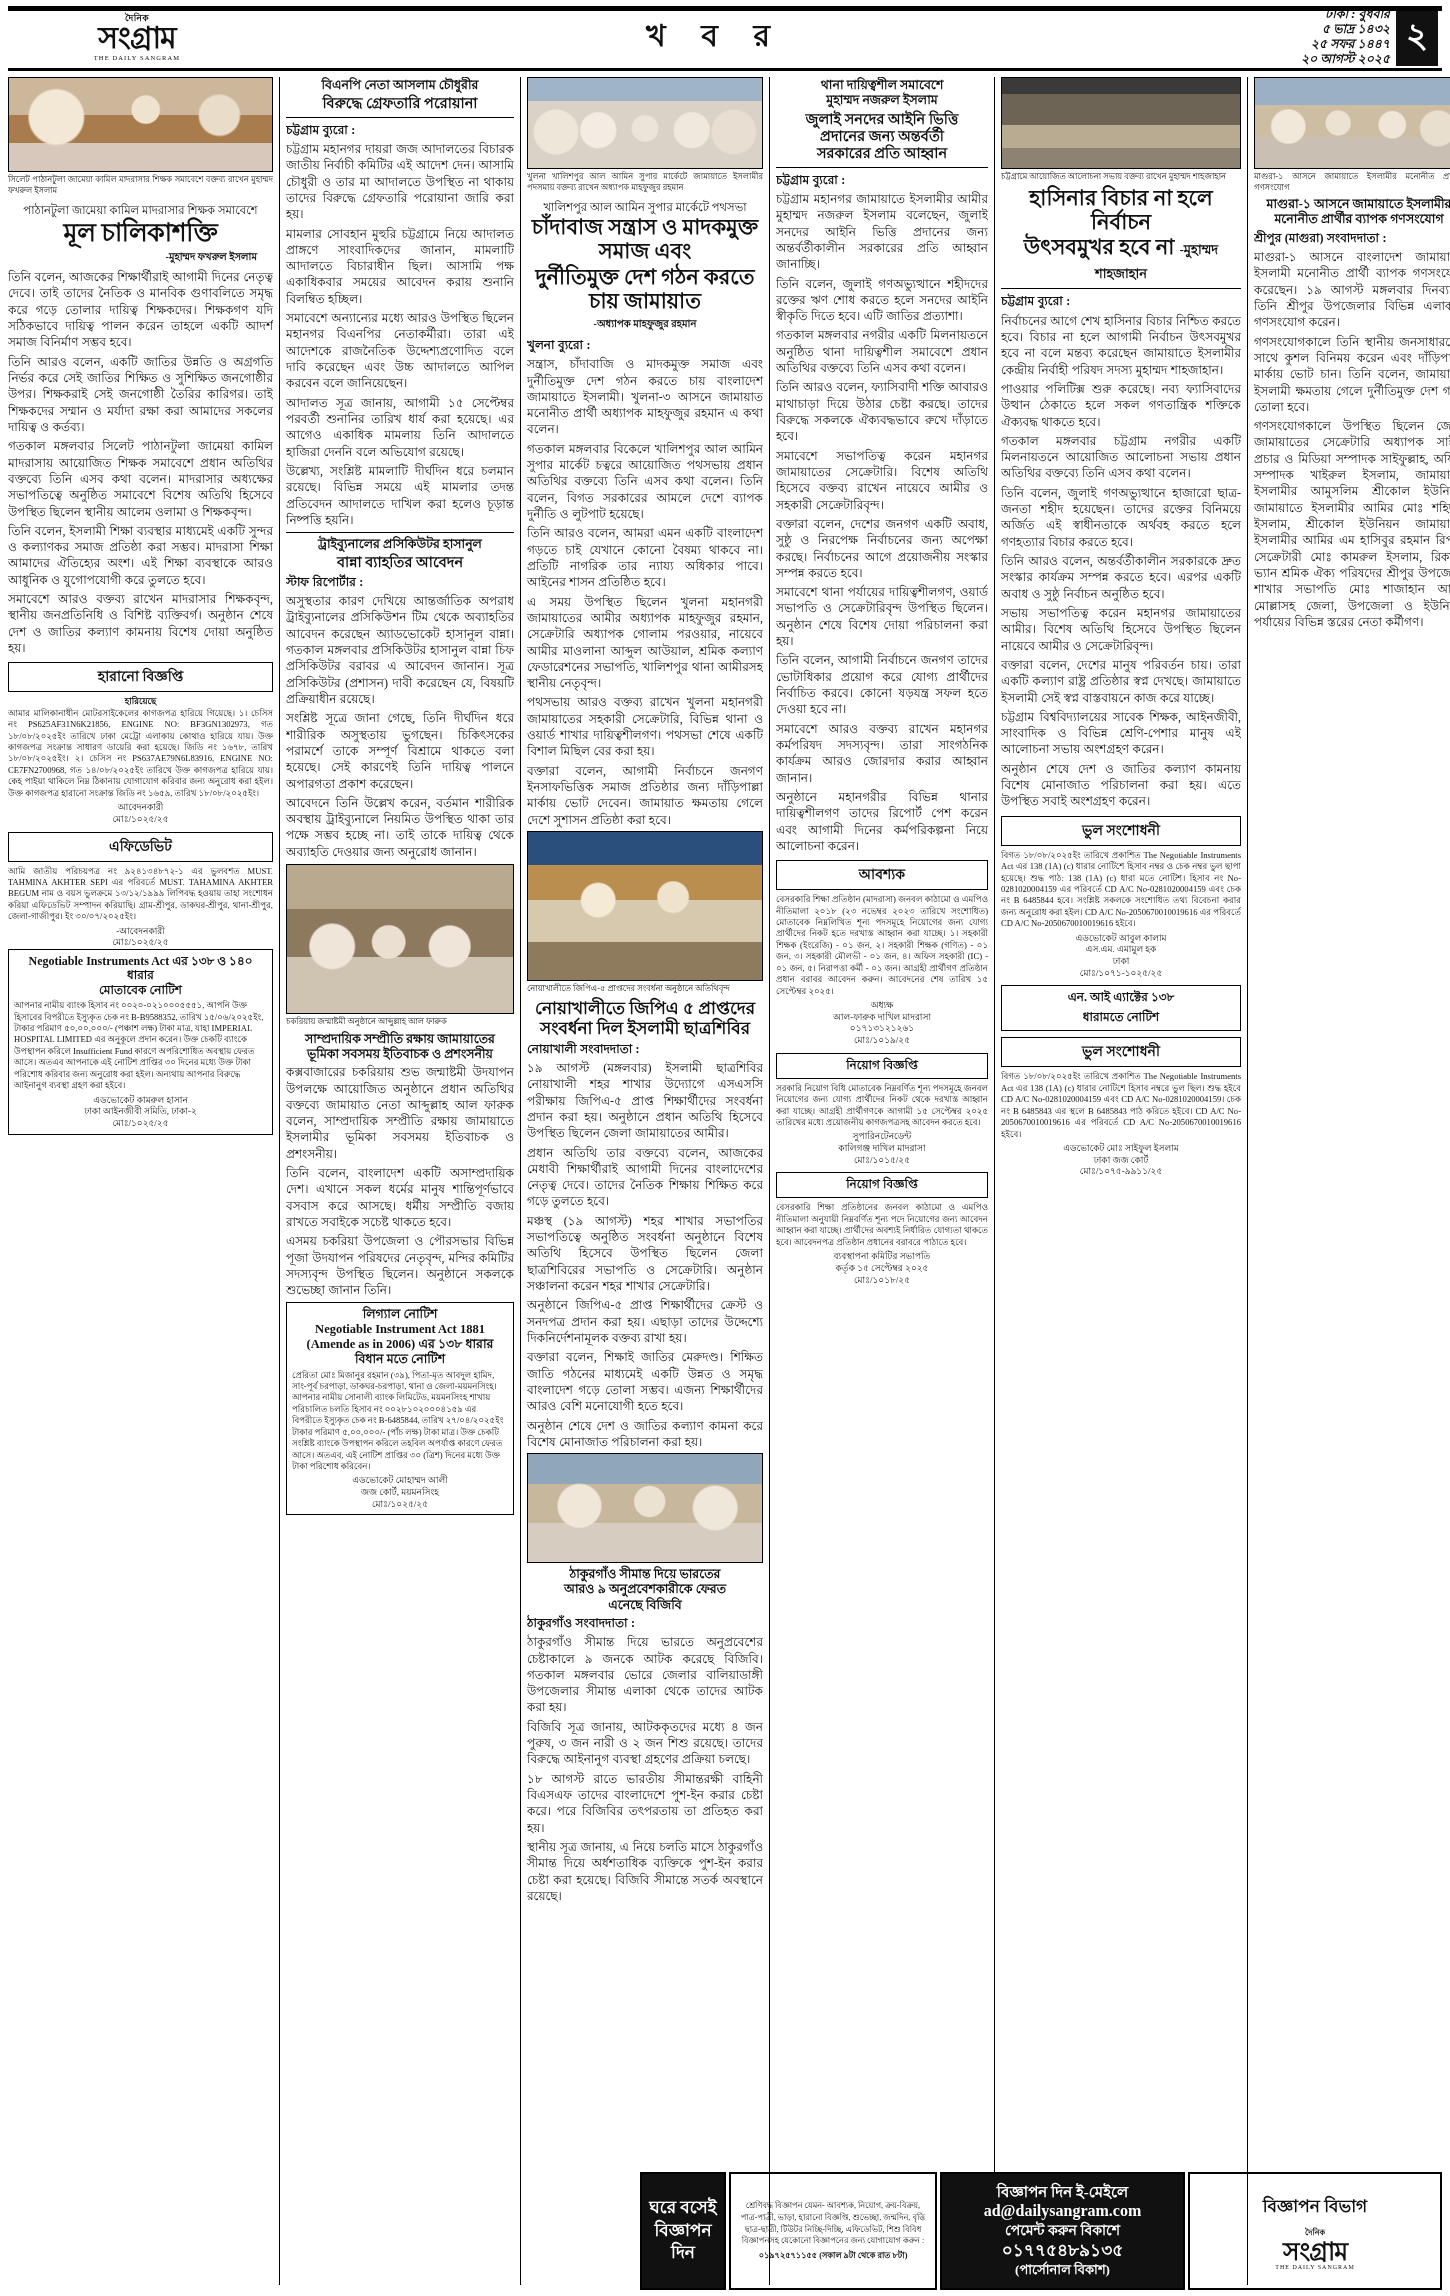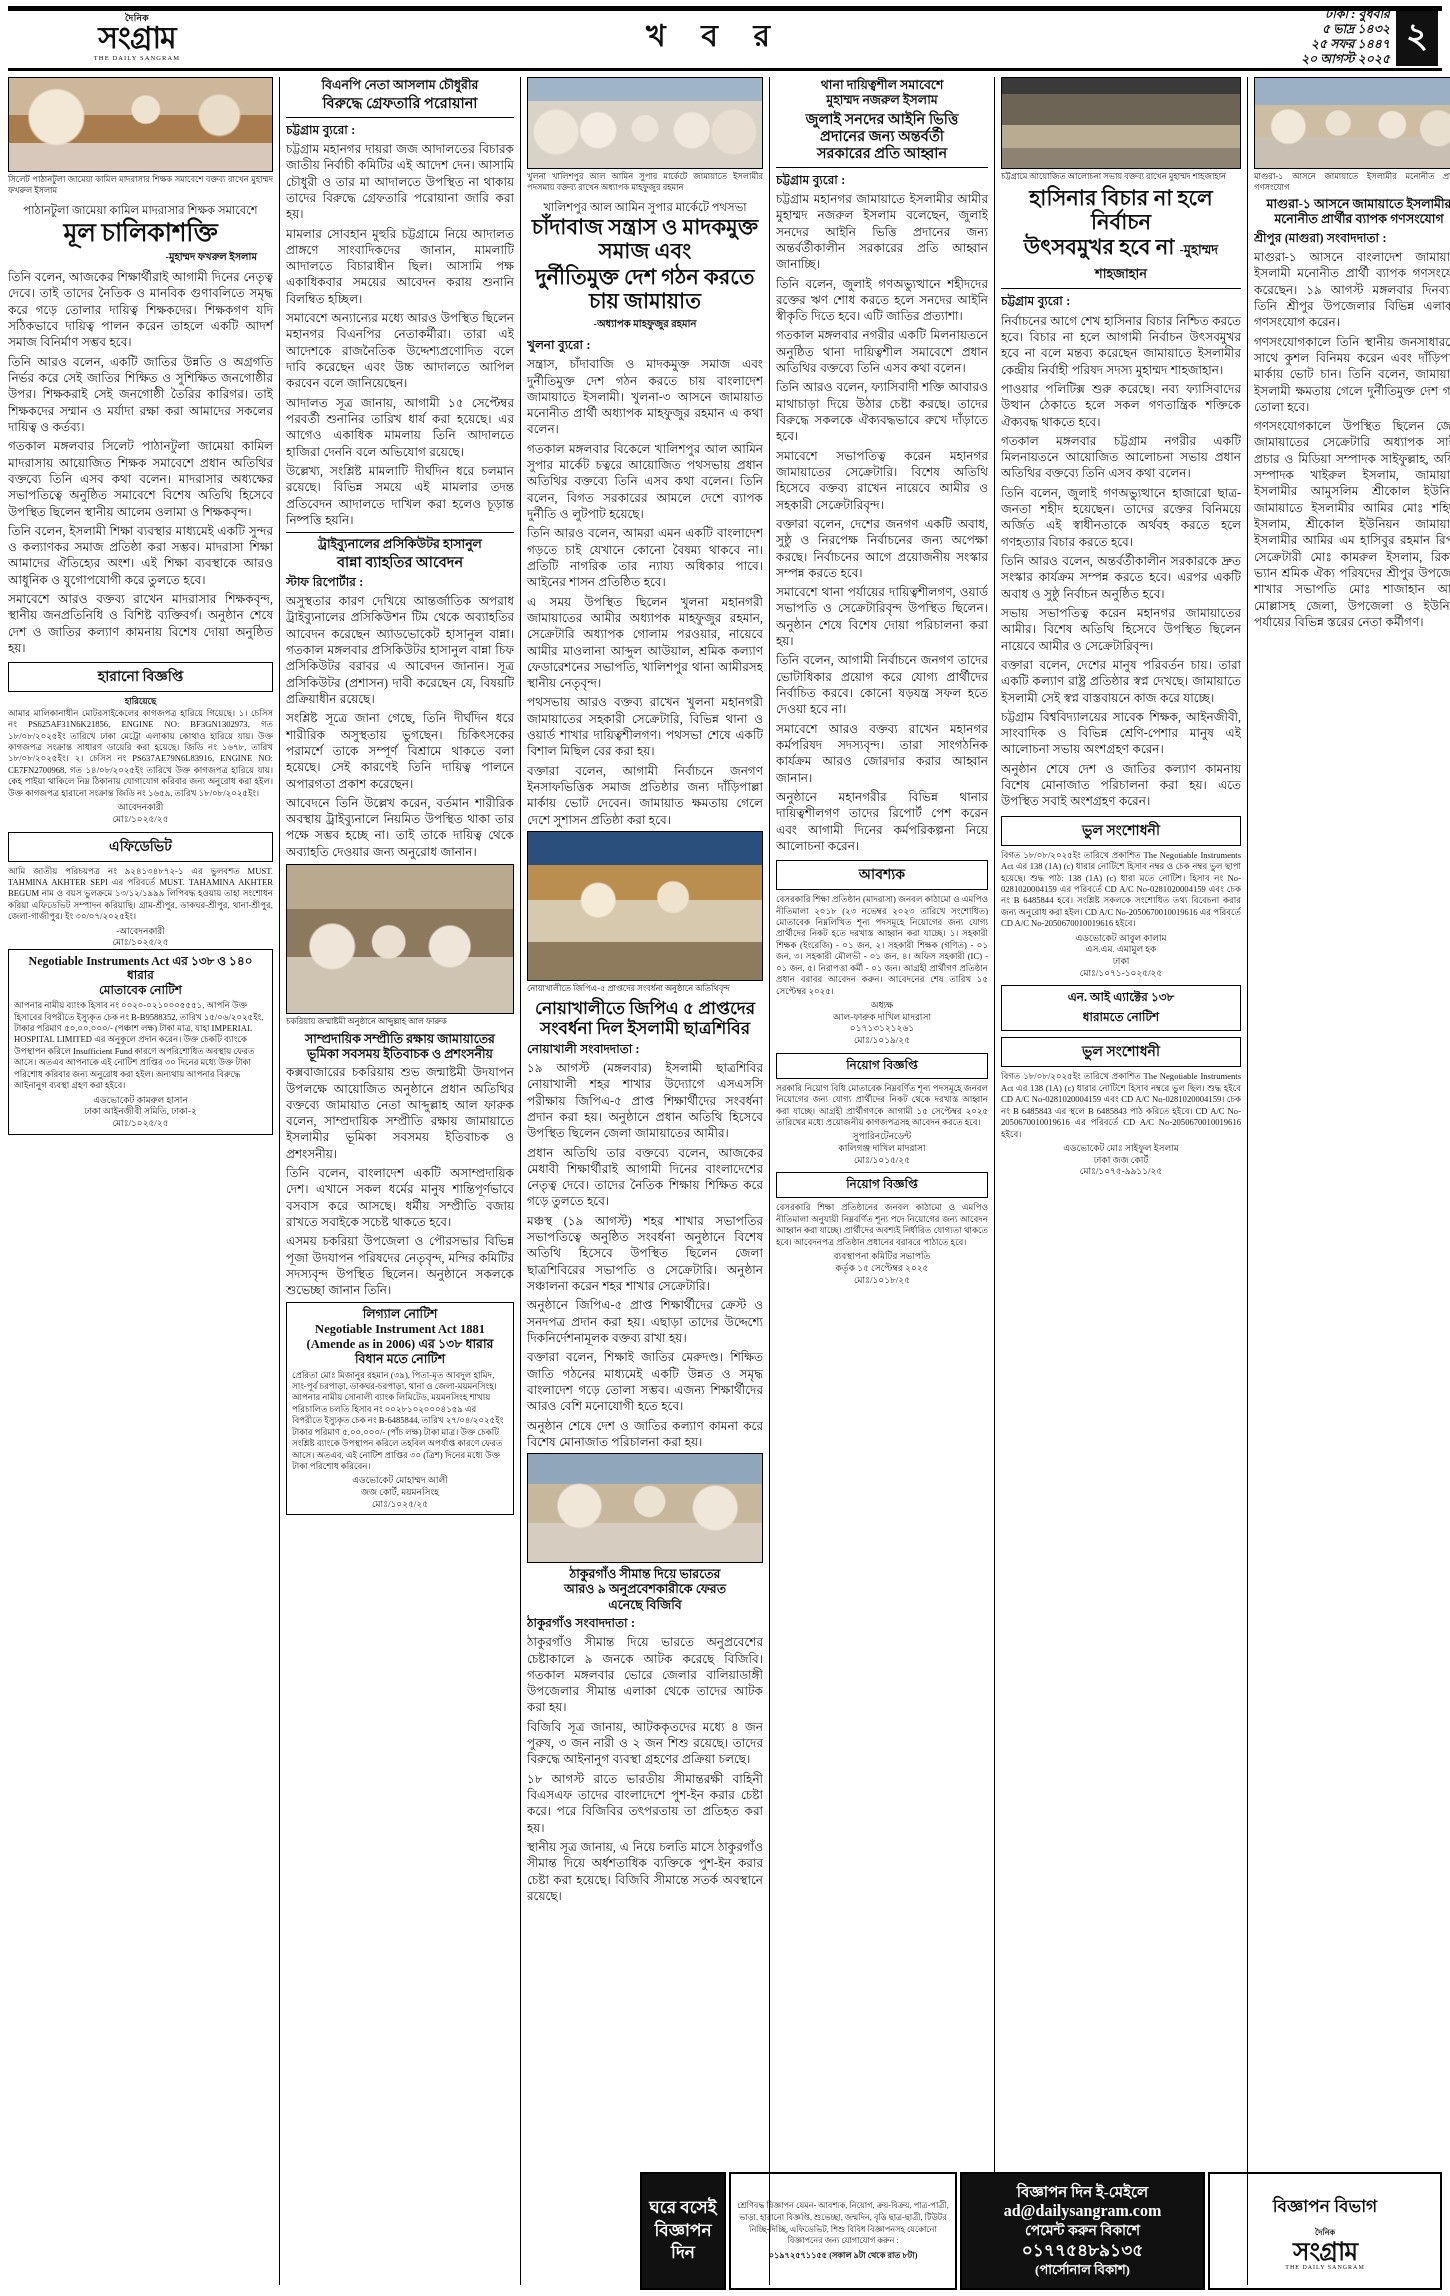--- a/index.html
+++ b/index.html
@@ -89,21 +89,21 @@
   .boxhead.sm{font-size:12px;}
   .boxwrap{border:1.5px solid #000;padding:4px 5px;margin-bottom:6px;box-sizing:border-box;}
   .boxtitle{font-weight:bold;text-align:center;font-size:12.5px;line-height:1.2;margin-bottom:3px;}
   .boxtitle.eng{font-family:"Liberation Serif",serif;font-size:12px;}
   .sig{font-size:9px;text-align:center;margin-top:3px;line-height:1.3;}
 
   
   .adstrip{position:absolute;left:640px;right:8px;bottom:6px;height:118px;display:flex;gap:3px;}
   .ad-blk{border:2px solid #000;box-sizing:border-box;display:flex;flex-direction:column;align-items:center;justify-content:center;text-align:center;}
   .ad-black{background:#111;color:#fff;width:86px;font-weight:bold;font-size:17px;line-height:1.35;}
-  .ad-list{width:228px;font-size:8.2px;line-height:1.45;padding:16px 6px;box-sizing:border-box;}
+  .ad-list{width:208px;font-size:8.2px;line-height:1.45;padding:16px 6px;box-sizing:border-box;}
   .ad-email{width:245px;background:#111;color:#fff;padding:8px;box-sizing:border-box;align-items:center;}
   .ad-email .l1{font-size:15px;font-weight:bold;line-height:1.25;}
   .ad-email .l2{font-size:16px;font-weight:bold;font-family:"Liberation Serif",serif;line-height:1.3;}
   .ad-email .l3{font-size:14px;font-weight:bold;line-height:1.3;}
   .ad-email .l4{font-size:17px;font-weight:bold;line-height:1.3;}
   .ad-email .l5{font-size:13px;font-weight:bold;line-height:1.3;}
   .ad-brand{flex:1;display:flex;flex-direction:column;align-items:center;justify-content:center;gap:5px;}
   .ad-brand .t{font-size:17px;font-weight:bold;}
   .ad-brand .k{font-size:8px;font-weight:bold;}
   .ad-brand .w{font-size:25px;font-weight:bold;letter-spacing:-1px;line-height:1;}

